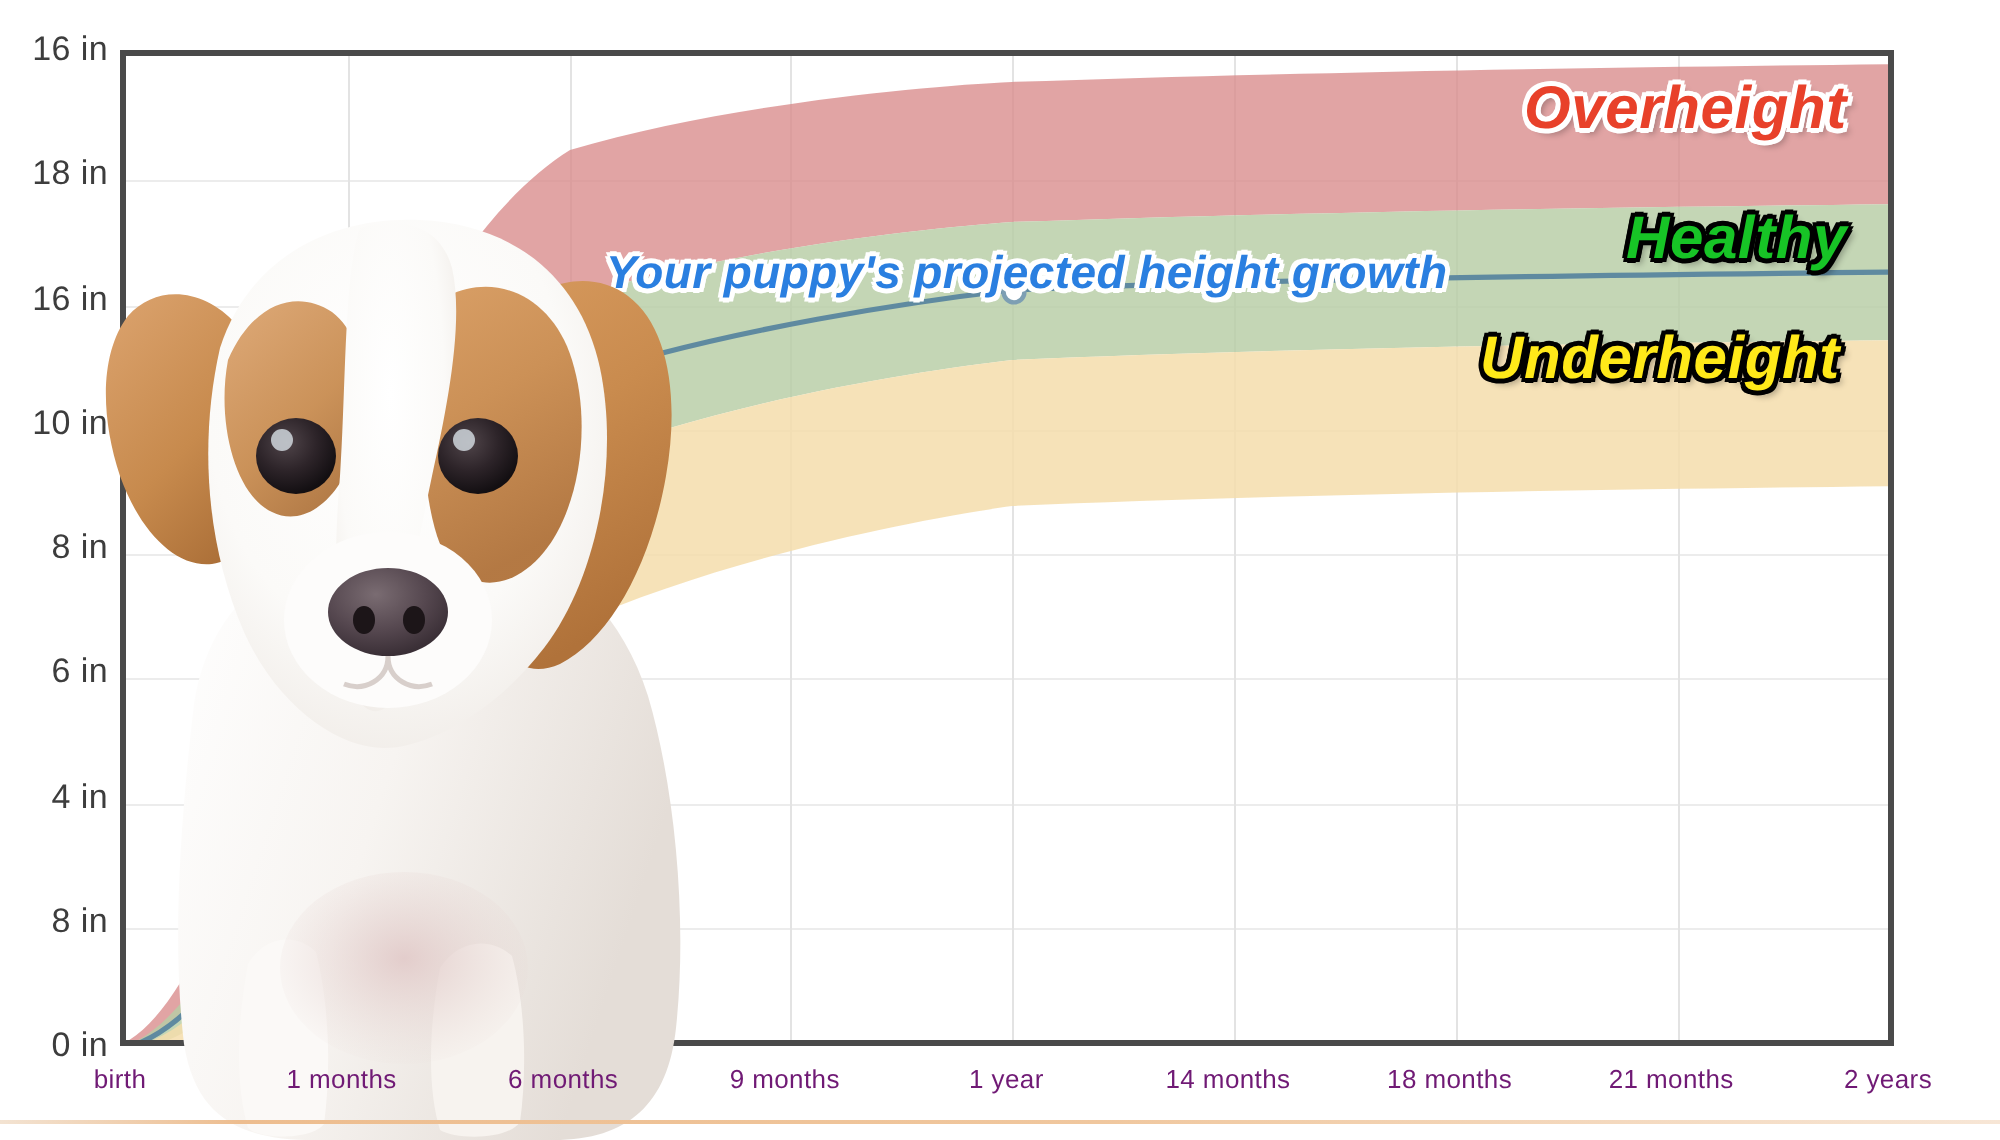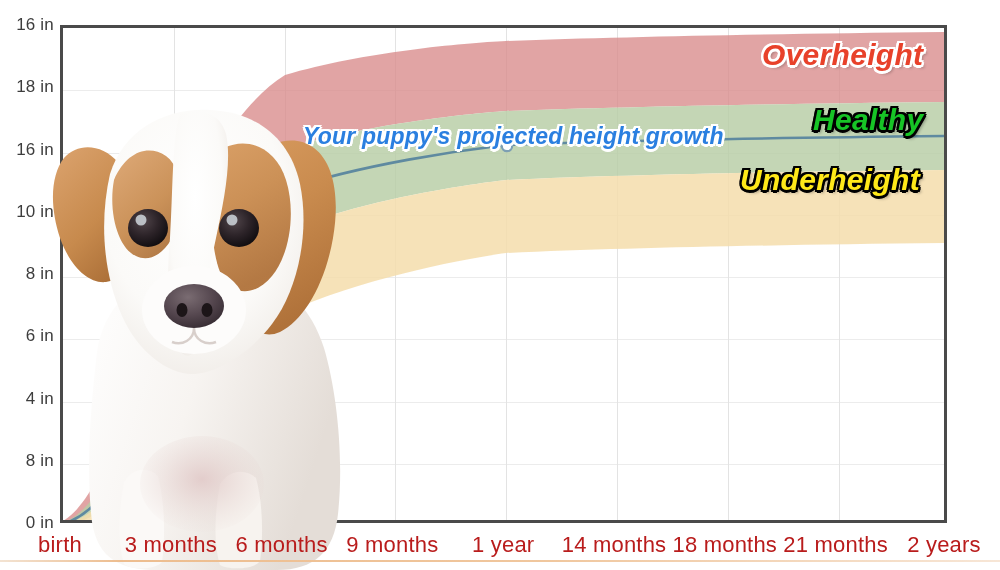--- a/index.html
+++ b/index.html
@@ -27,21 +27,21 @@
   .gridv{position:absolute;top:0;bottom:0;width:1px;background:#e3e3e3;}
   .gridh{position:absolute;left:0;right:0;height:1px;background:#ececec;}
   .ytick{
     position:absolute;left:0;width:54px;text-align:right;
     font-size:17px;color:#3d3d3d;white-space:nowrap;
     transform:translateY(-50%);
     letter-spacing:.2px;
   }
   .xtick{
     position:absolute;
-    font-size:22px;color:#b91c1c;white-space:nowrap;
+    font-size:13px;color:#701a75;white-space:nowrap;
     transform:translateX(-50%);
     top:532px;
     letter-spacing:.2px;
   }
 
   
   #bands{position:absolute;left:0;top:0;width:887px;height:498px;}
 
   
   .zone{
@@ -238,21 +238,21 @@
 
     <ellipse cx="142" cy="254" rx="30" ry="22" fill="url(#nos)"></ellipse>
     <ellipse cx="130" cy="258" rx="5.5" ry="7" fill="#1c1518"></ellipse>
     <ellipse cx="155" cy="258" rx="5.5" ry="7" fill="#1c1518"></ellipse>
 
     <path fill="none" stroke="#d8cfcb" stroke-width="2.5" d="M142,276 C142,288 130,294 120,290 M142,276 C142,288 154,294 164,290"></path>
   </svg>
 
   <div>
     <div class="xtick" style="left:60px">birth</div>
-    <div class="xtick" style="left:170.8px">3 months</div>
+    <div class="xtick" style="left:170.8px">1 months</div>
     <div class="xtick" style="left:281.6px">6 months</div>
     <div class="xtick" style="left:392.4px">9 months</div>
     <div class="xtick" style="left:503.2px">1 year</div>
     <div class="xtick" style="left:614px">14 months</div>
     <div class="xtick" style="left:724.8px">18 months</div>
     <div class="xtick" style="left:835.6px">21 months</div>
     <div class="xtick" style="left:944px">2 years</div>
   </div>
 
   <div class="footline"></div>

